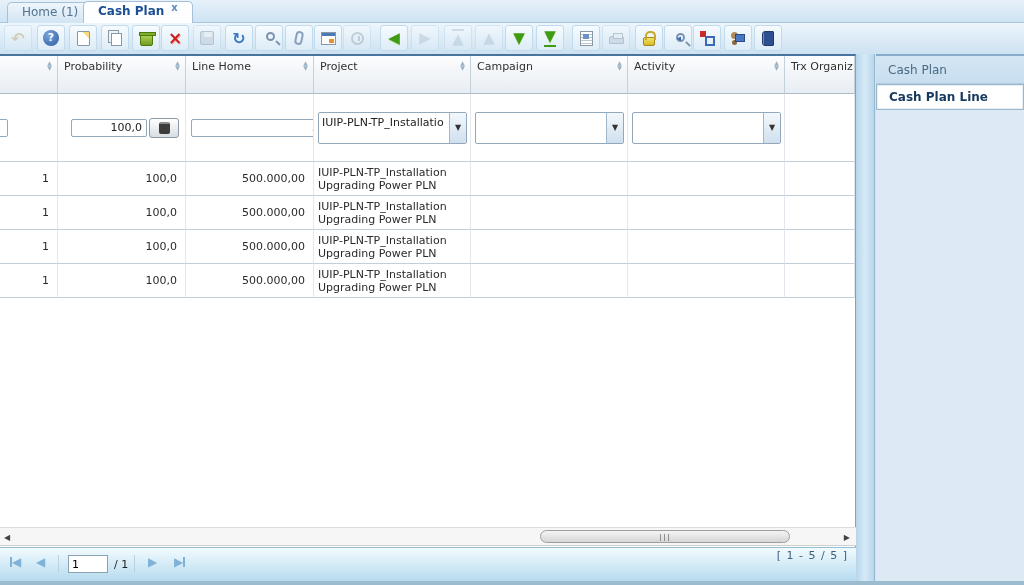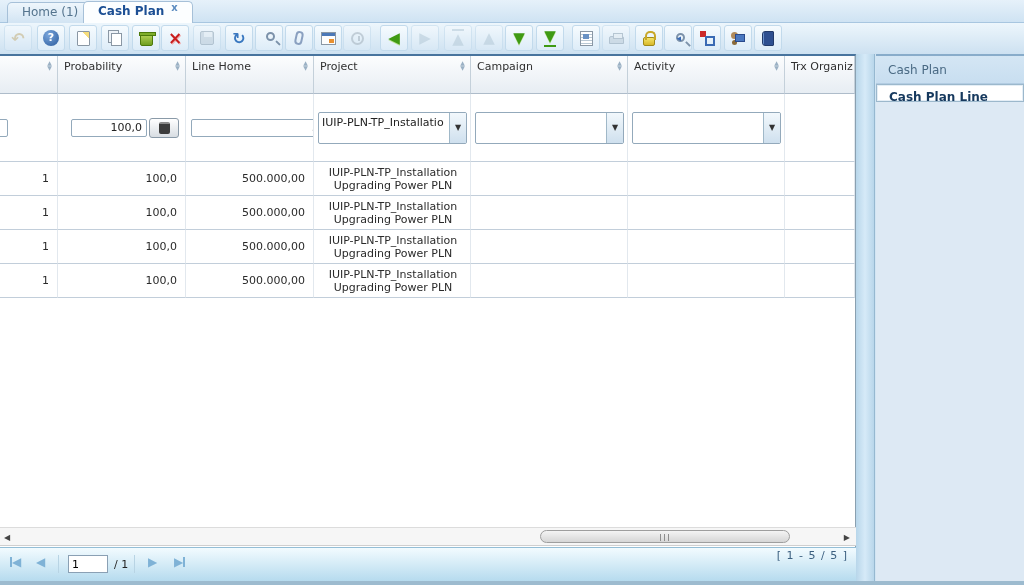--- a/index.html
+++ b/index.html
@@ -90,21 +90,21 @@
   .calcglyph { width:11px; height:12px; background:#3c3c3c; border-radius:2px; border-top:2px solid #8a8a8a; }
   .combo { height:32px; background:#fff; border:1px solid #93a9bb; border-radius:2px;
            display:flex; align-items:stretch; overflow:hidden; cursor:pointer; }
   .combo .ctext { flex:1; font-size:11px; color:#222; padding:3px 0 0 3px; white-space:nowrap; overflow:hidden; }
   .combo .cbtn { width:17px; background:linear-gradient(#f2f8fc,#cfe0ee); border-left:1px solid #a0b8c8;
                  display:flex; align-items:center; justify-content:center; }
   .combo .cbtn span { font-size:8px; color:#333; }
   .drow .dcell { height:34px; border-right:1px solid #e2e8ee; border-bottom:1px solid #c2ceda;
                  font-size:11px; color:#2a2a2a; overflow:hidden; }
   .dnum { text-align:right; padding:10px 8px 0 0; }
-  .dproj { padding:4px 2px 0 4px; line-height:13px; white-space:nowrap;text-align:center; }
+  .dproj { padding:4px 2px 0 4px; line-height:13px; white-space:nowrap; }
 
   
   .hscroll { position:absolute; left:0; top:527px; width:856px; height:19px; background:#f6f6f6;
              border-top:1px solid #dcdcdc; border-bottom:1px solid #cfcfcf; }
   .hs-left { position:absolute; left:4px; top:5px; font-size:8px; color:#444; cursor:pointer; }
   .hs-right { position:absolute; right:6px; top:5px; font-size:8px; color:#444; cursor:pointer; }
   .hs-thumb { position:absolute; left:540px; top:2px; width:250px; height:13px;
               background:linear-gradient(#f4f4f4,#d6d6d6); border:1px solid #9e9e9e; border-radius:8px; cursor:pointer; }
   .hs-grip { position:absolute; left:50%; top:3px; width:11px; height:7px; margin-left:-5px;
              background:repeating-linear-gradient(90deg,#8e8e8e 0 1px,transparent 1px 4px); }
@@ -123,21 +123,21 @@
 
   .bottomstrip { position:absolute; left:0; top:581px; width:1024px; height:4px; background:#9dbbcf; }
 
   
   .splitter { position:absolute; left:856px; top:54px; width:19px; height:527px;
               background:linear-gradient(90deg,#b8d6ea,#d6eaf8 50%,#b8d6ea); border-right:1px solid #96b8d0; cursor:col-resize; }
   .sidebar { position:absolute; left:876px; top:54px; width:148px; height:527px; background:#dde9f4;
              border-top:2px solid #88acca; }
   .sb-item1 { height:28px; line-height:28px; padding-left:12px; font-size:12px; color:#4a6a84;
               background:linear-gradient(#d4e6f4,#c8def0); border-bottom:1px solid #b2cce2; cursor:pointer; }
-  .sb-item2 { height:18px; line-height:24px; padding-left:12px; font-size:12px; font-weight:bold; color:#16395e;
+  .sb-item2 { height:26px; line-height:24px; padding-left:12px; font-size:12px; font-weight:bold; color:#16395e;
               background:#fff; border:1px solid #9cb8cc; box-shadow:inset 0 0 0 1px #e4eef6; cursor:pointer; }
 </style>
 </head>
 <body>
 
 <div class="app">
 
   <div class="tabbar">
     <div class="tab inactive">
       <span>Home (1)</span>

